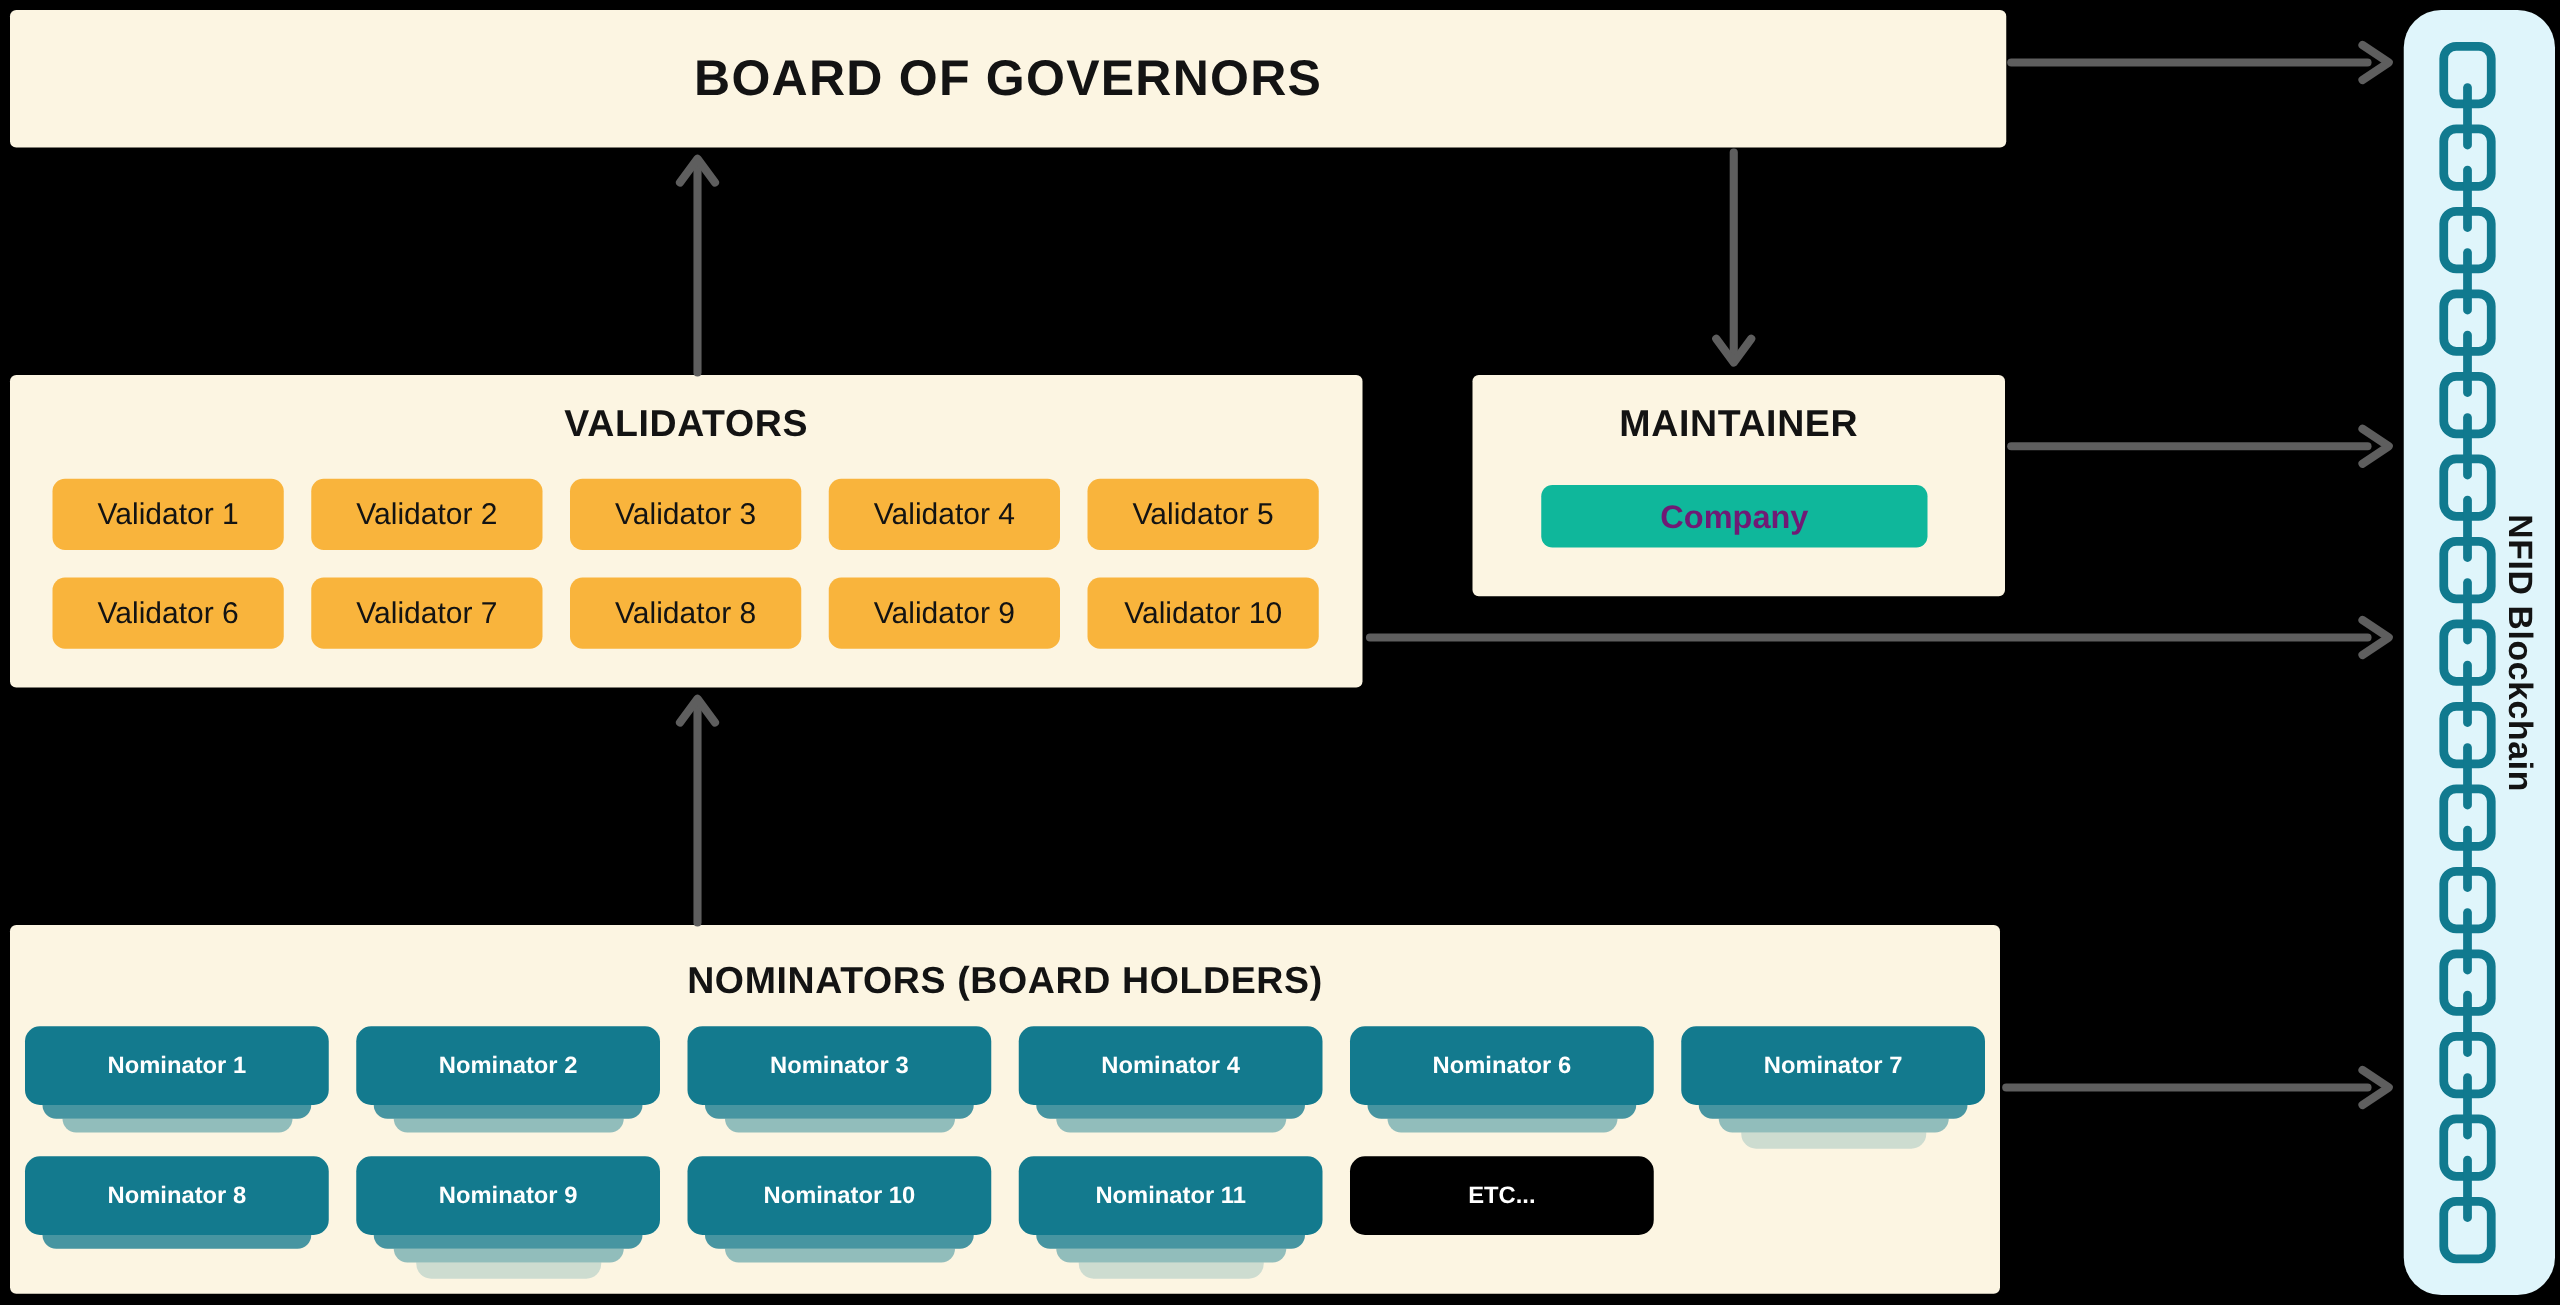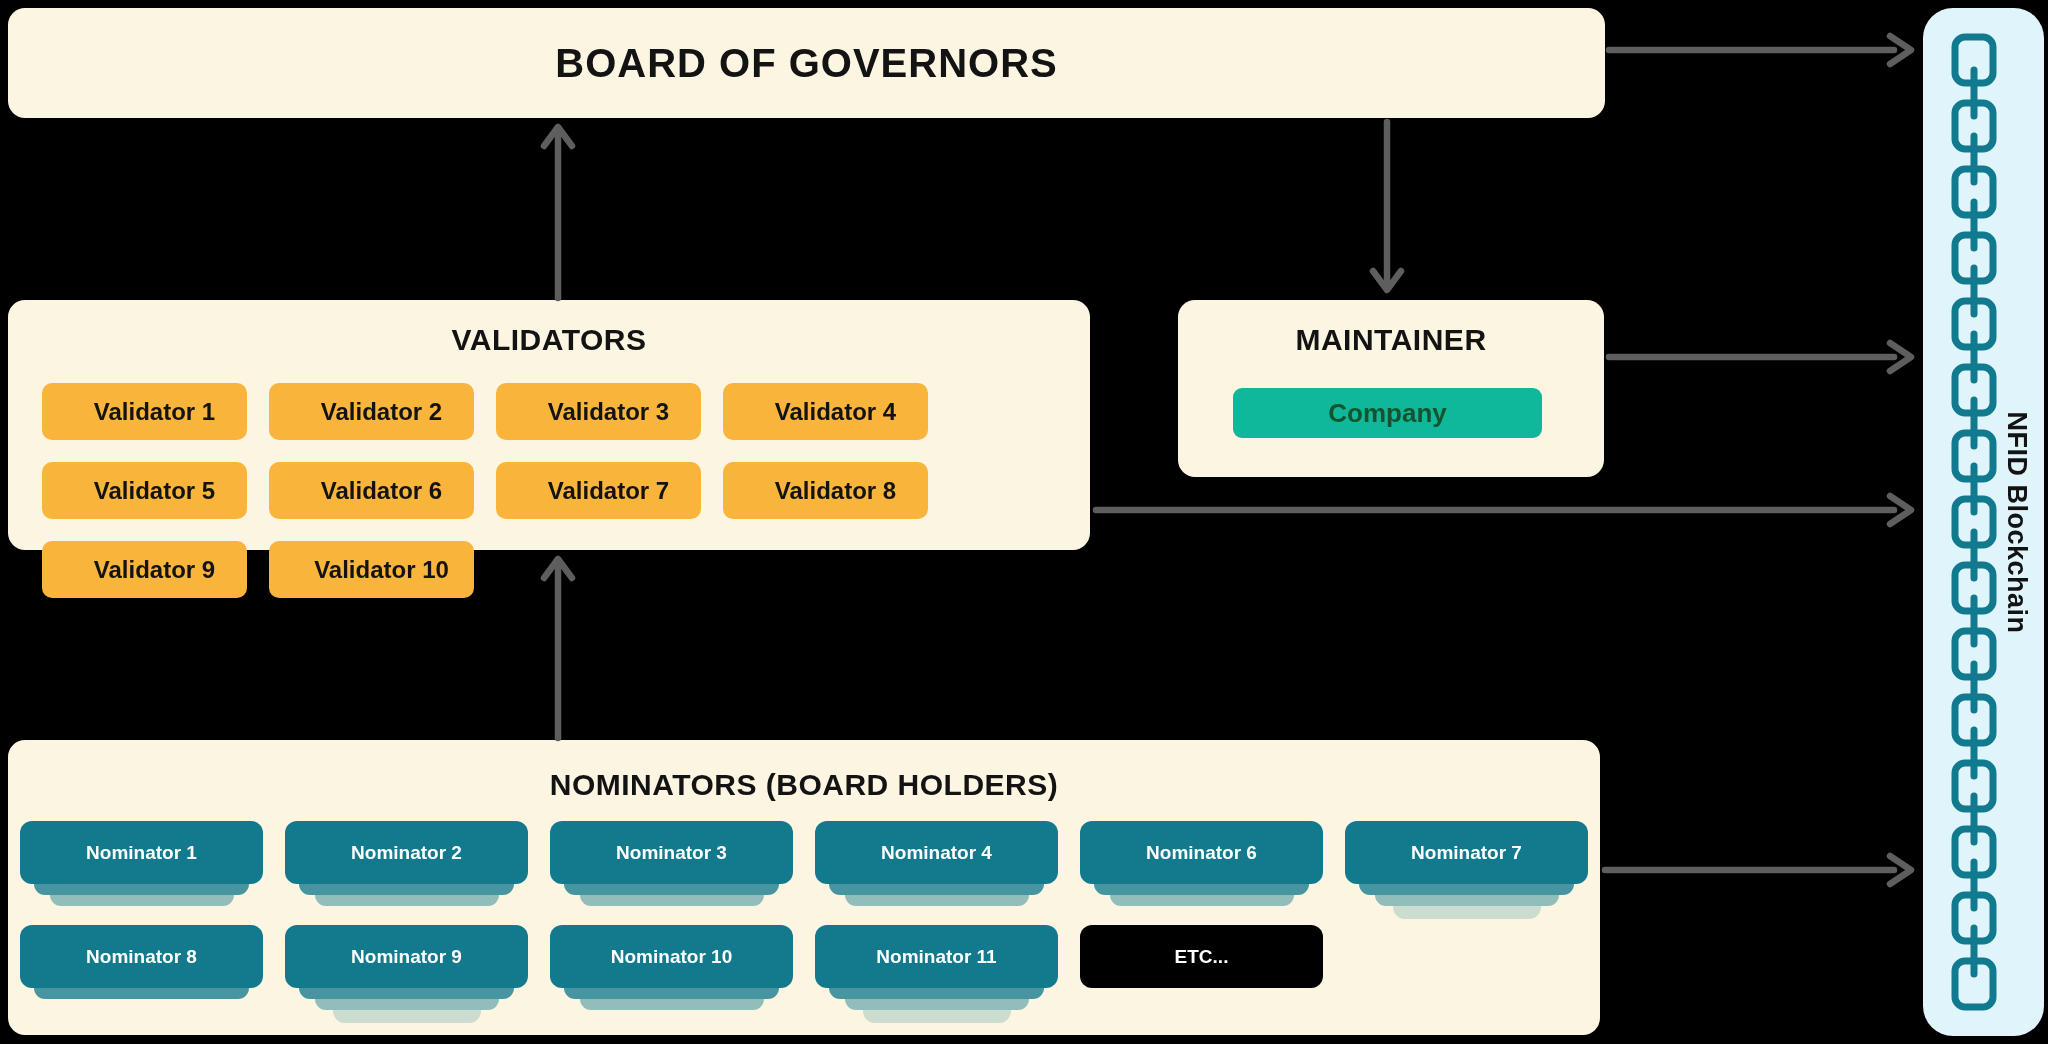--- a/index.html
+++ b/index.html
@@ -6,21 +6,21 @@
   #canvas{
     position:relative;
     width:2048px;height:1044px;
     background:#000;
     font-family:"Liberation Sans", sans-serif;
     overflow:hidden;
   }
   .panel{
     position:absolute;
     background:#FCF5E2;
-    border-radius:17px;
+    border-radius:5px;
   }
   .panel-title{
     position:absolute;left:0;right:0;top:0;
     display:flex;align-items:center;justify-content:center;
     font-weight:700;color:#131313;letter-spacing:.5px;
     font-size:30px;
   }
   
   #board{left:8px;top:8px;width:1597px;height:110px;
     display:flex;align-items:center;justify-content:center;}
@@ -28,29 +28,29 @@
   
   #validators{left:8px;top:300px;width:1082px;height:250px;}
   #validators .panel-title{height:80px;}
   #validators-grid{
     position:absolute;left:34px;top:83px;width:1014px;
     display:flex;flex-wrap:wrap;column-gap:22px;row-gap:22px;
   }
   .validator-btn{
     width:185px;height:57px;border-radius:10px;
     background:#F9B43C;color:#131313;
-    font-size:24px;font-weight:700;
-    display:flex;align-items:center;justify-content:center;padding-left:20px;
+    font-size:24px;font-weight:400;
+    display:flex;align-items:center;justify-content:center;
   }
   
   #maintainer{left:1178px;top:300px;width:426px;height:177px;}
   #maintainer .panel-title{height:80px;}
   #company-btn{
     position:absolute;left:55px;top:88px;width:309px;height:50px;
-    border-radius:9px;background:#0FB79B;color:#14532d;
+    border-radius:9px;background:#0FB79B;color:#701a75;
     font-size:26px;font-weight:700;
     display:flex;align-items:center;justify-content:center;
   }
   
   #nominators{left:8px;top:740px;width:1592px;height:295px;}
   #nominators .panel-title{height:90px;}
   #nominators-grid{
     position:absolute;left:12px;top:81px;width:1568px;
     display:flex;flex-wrap:wrap;column-gap:22px;row-gap:41px;
     align-content:flex-start;

